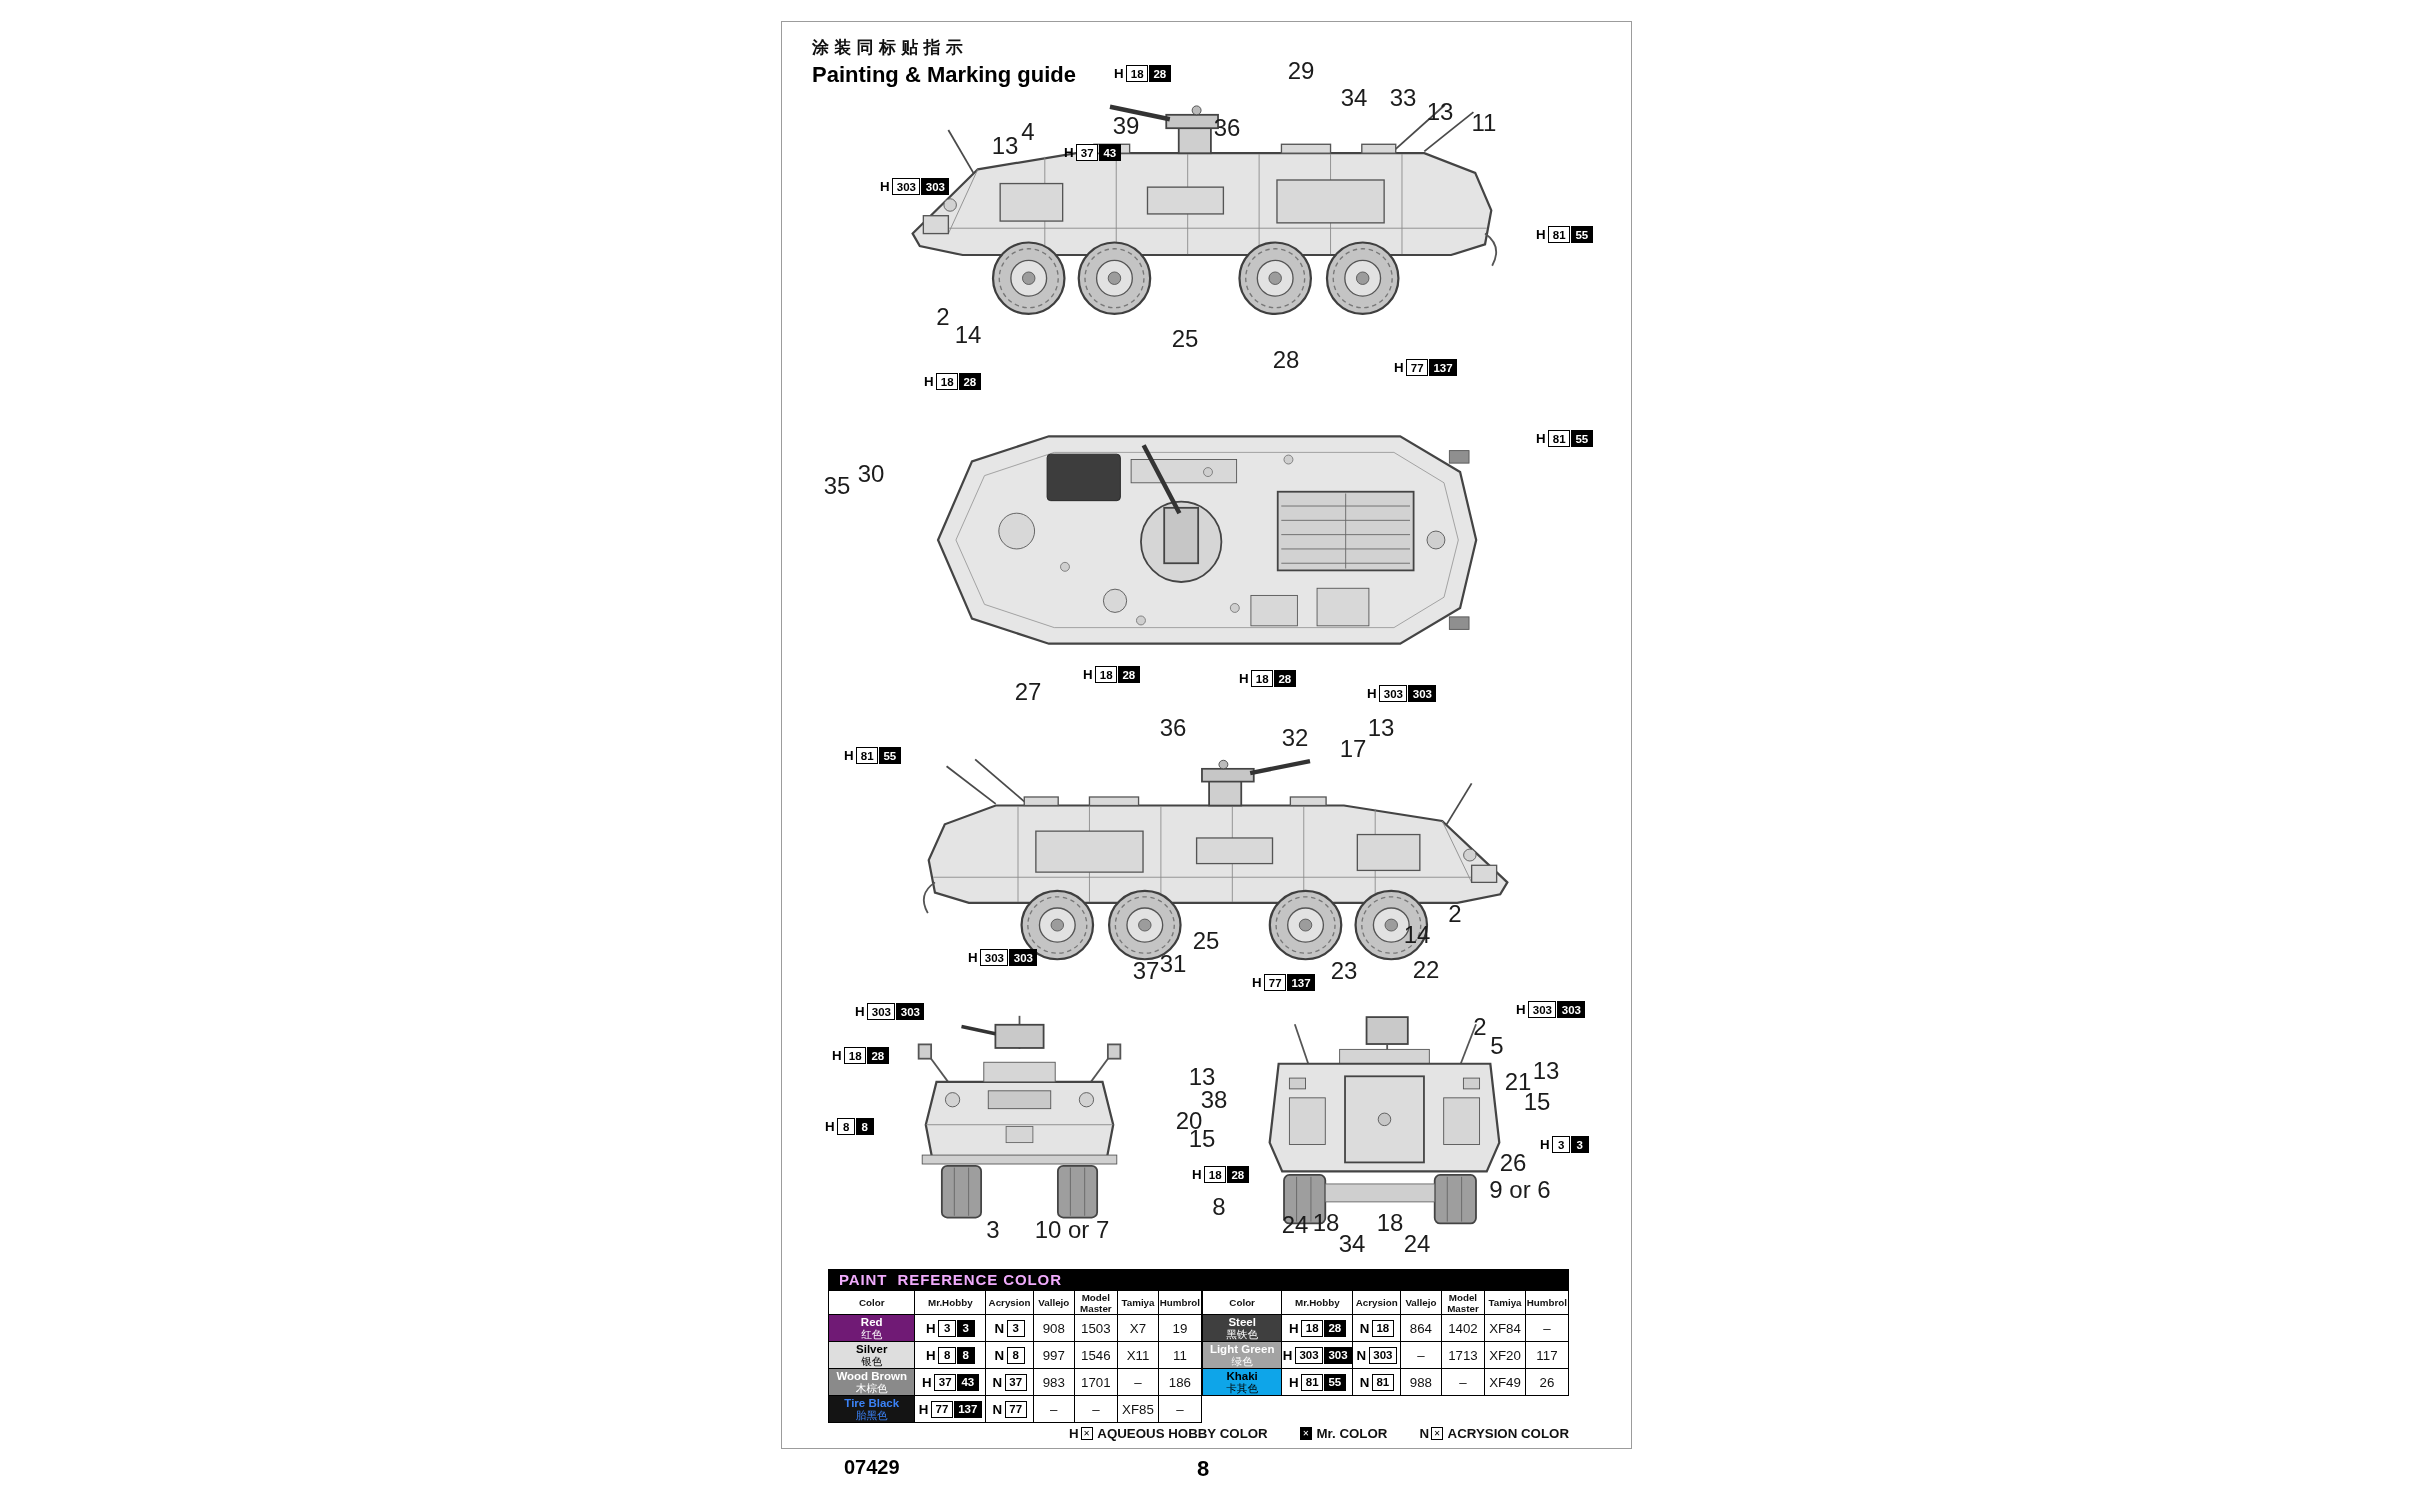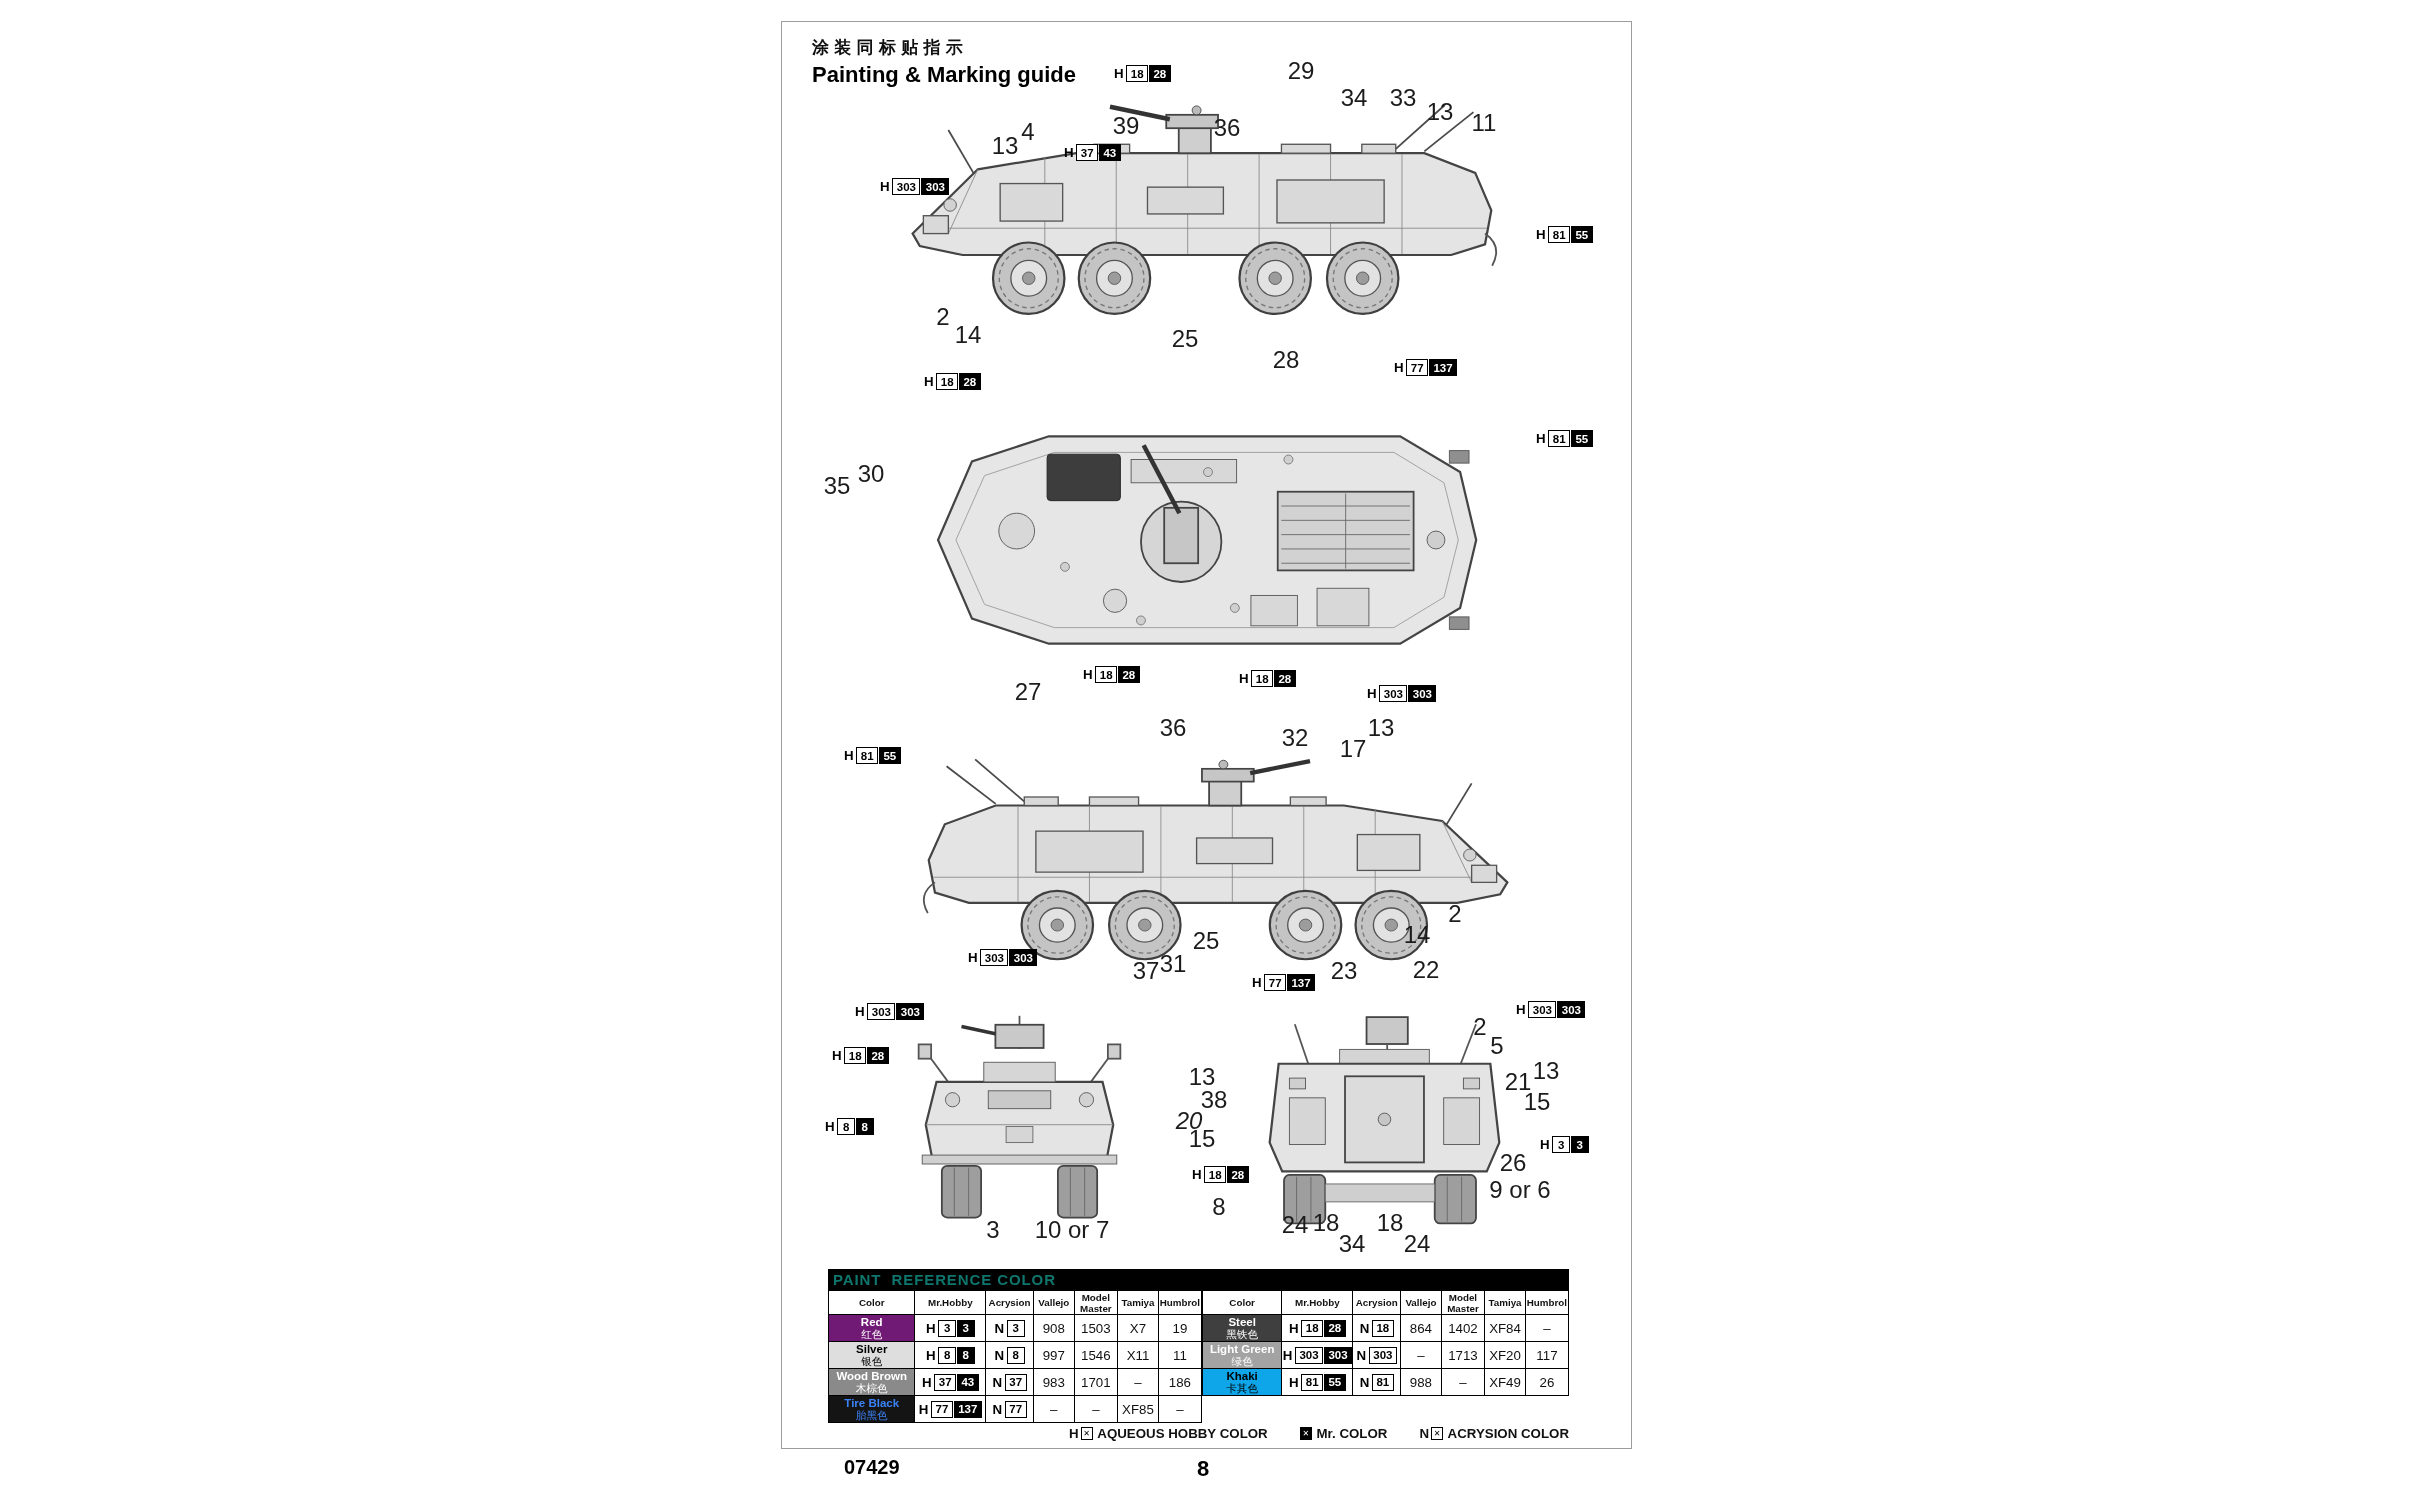--- a/index.html
+++ b/index.html
@@ -21,21 +21,21 @@
 
   .anno-layer{position:absolute;left:0;top:0;width:100%;height:100%;}
   .callout{position:absolute;transform:translate(-50%,-50%);font-size:24px;color:#1c1c1c;white-space:nowrap;}
   .chip{position:absolute;display:flex;align-items:center;height:17.7px;white-space:nowrap;}
   .ch{font-weight:bold;font-size:13.3px;margin-right:2.7px;color:#000;}
   .cw{display:inline-flex;align-items:center;justify-content:center;min-width:17.7px;height:17px;padding:0 3.5px;border:1.8px solid #000;background:#fff;font-weight:bold;font-size:11.5px;box-sizing:border-box;color:#000;}
   .cb{display:inline-flex;align-items:center;justify-content:center;min-width:17.7px;height:17px;padding:0 4.4px;background:#000;color:#fff;font-weight:bold;font-size:11.5px;box-sizing:border-box;margin-left:0.9px;}
   .chipi{display:inline-flex;align-items:center;}
 
   .paint-ref{position:absolute;left:46px;top:1247px;width:741px;}
-  .paint-title{height:21px;line-height:21px;background:#000;color:#0f766e;font-weight:bold;font-size:15px;padding-left:5px;letter-spacing:0.9px;white-space:pre;box-sizing:border-box;}
+  .paint-title{height:21px;line-height:21px;background:#000;color:#f0abfc;font-weight:bold;font-size:15px;padding-left:11px;letter-spacing:0.9px;white-space:pre;box-sizing:border-box;}
   .tables{display:flex;align-items:flex-start;}
   table.pt{border-collapse:collapse;table-layout:fixed;background:#fff;}
   .pt th{border:0.9px solid #000;font-size:9.8px;font-weight:bold;height:23px;padding:0 0.9px;}
   .pt td{border:0.9px solid #000;font-size:13.3px;text-align:center;height:26px;padding:0;}
   .cname .en{font-size:11.5px;font-weight:bold;line-height:1.1;}
   .cname .cn{font-size:10.6px;line-height:1.1;}
   .bg-red{background:#701a75;color:#fff;}
   .bg-silver{background:#dedede;color:#000;}
   .bg-brown{background:#8a8a8a;color:#fff;}
   .bg-tireblack{background:#141414;color:#3b82f6;}
@@ -308,21 +308,21 @@
       <span class="callout" style="left: 391px; top: 942px;">31</span>
       <span class="callout" style="left: 424px; top: 919px;">25</span>
       <span class="callout" style="left: 562px; top: 949px;">23</span>
       <span class="callout" style="left: 644px; top: 948px;">22</span>
       <span class="callout" style="left: 698px; top: 1005px;">2</span>
       <span class="callout" style="left: 715px; top: 1024px;">5</span>
       <span class="callout" style="left: 420px; top: 1055px;">13</span>
       <span class="callout" style="left: 764px; top: 1049px;">13</span>
       <span class="callout" style="left: 736px; top: 1060px;">21</span>
       <span class="callout" style="left: 432px; top: 1078px;">38</span>
-      <span class="callout" style="left: 407px; top: 1099px; font-style: italic;">20</span>
+      <span class="callout" style="left: 407px; top: 1099px;">20</span>
       <span class="callout" style="left: 755px; top: 1080px;">15</span>
       <span class="callout" style="left: 420px; top: 1117px;">15</span>
       <span class="callout" style="left: 731px; top: 1141px;">26</span>
       <span class="callout" style="left: 738px; top: 1168px;">9 or 6</span>
       <span class="callout" style="left: 437px; top: 1185px;">8</span>
       <span class="callout" style="left: 513px; top: 1203px;">24</span>
       <span class="callout" style="left: 544px; top: 1201px;">18</span>
       <span class="callout" style="left: 570px; top: 1222px;">34</span>
       <span class="callout" style="left: 608px; top: 1201px;">18</span>
       <span class="callout" style="left: 635px; top: 1222px;">24</span>

